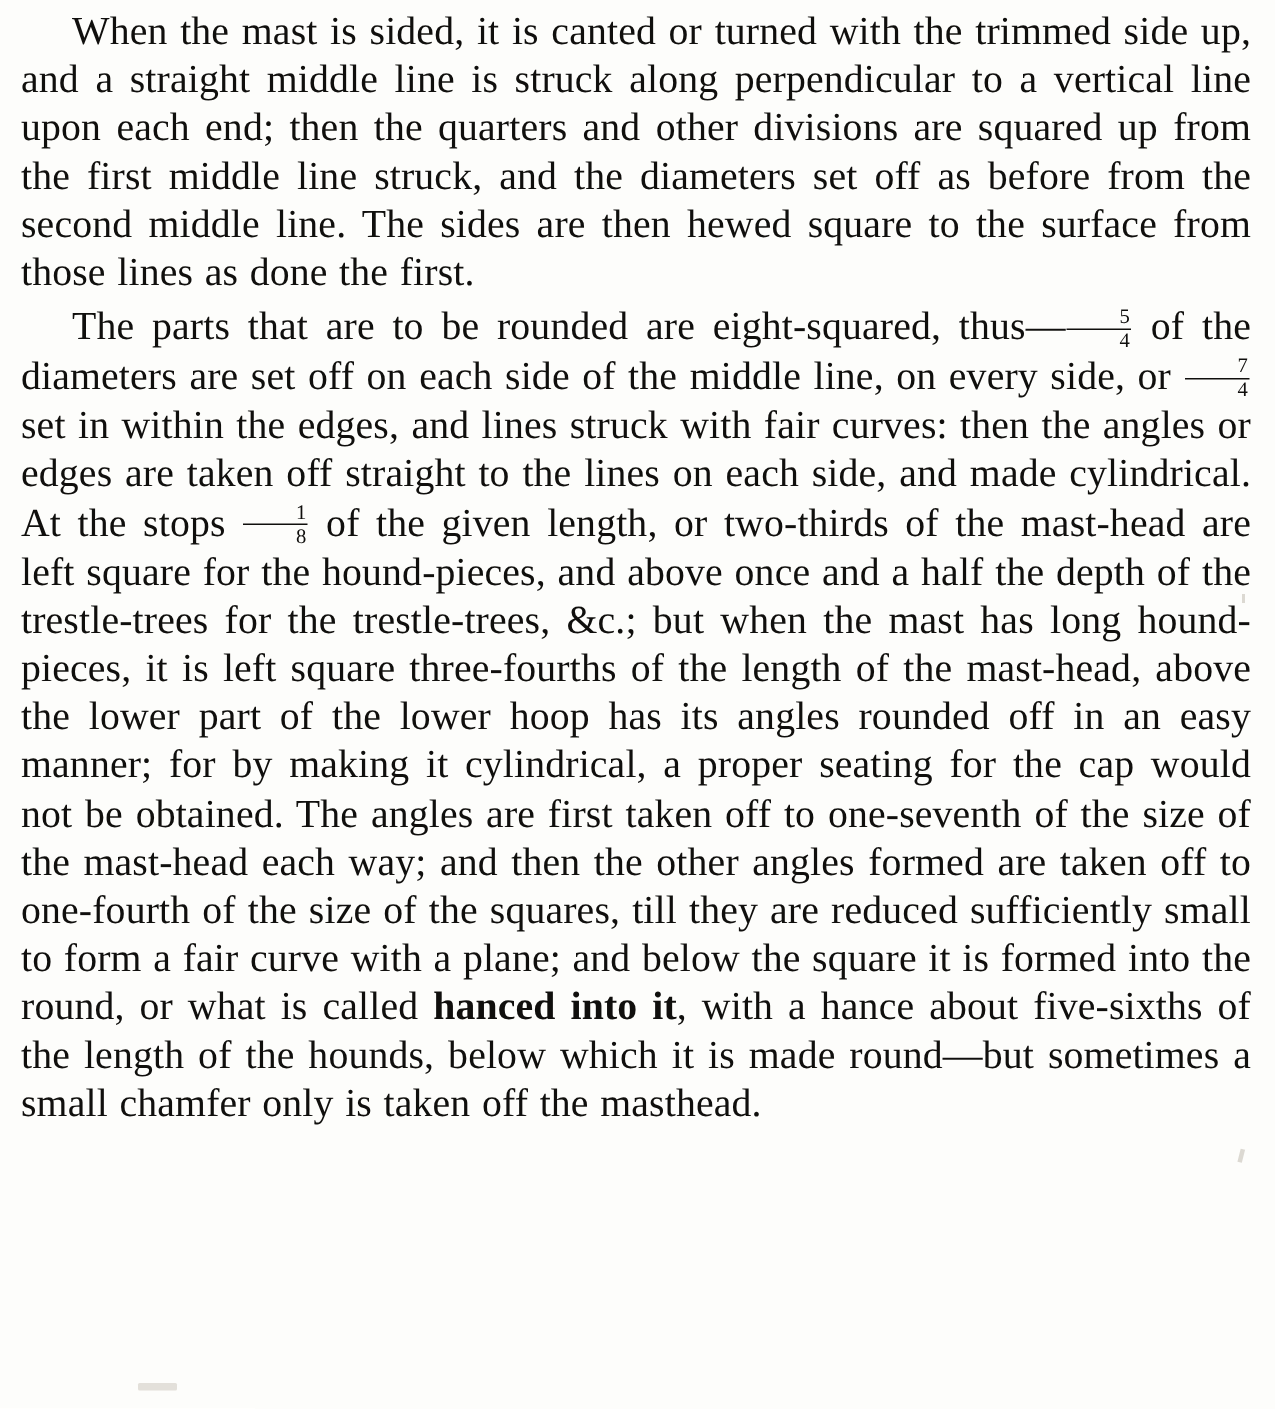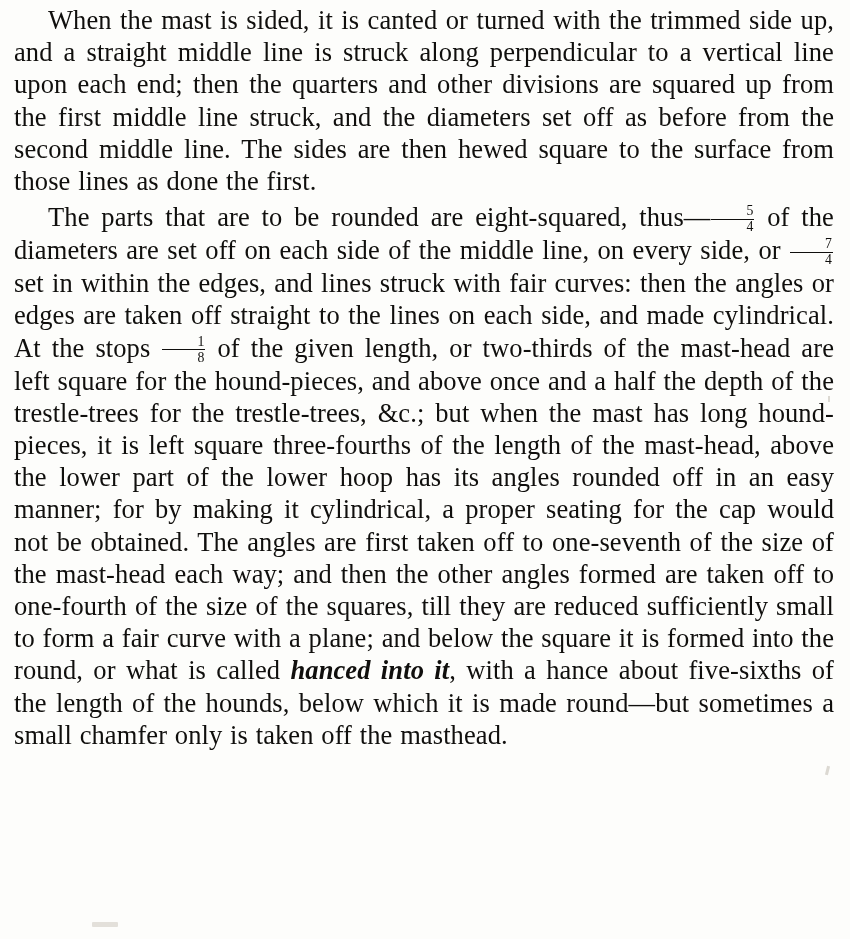--- a/index.html
+++ b/index.html
@@ -61,21 +61,20 @@
     display: block;
     padding: 0 1px;
   }
   .frac .bar {
     display: block;
     height: 1px;
     background: #100f0d;
     margin: 0.5px 0;
   }
   .ital {
-    font-style: italic;
     font-weight: 600;
   }
   
   .artifact {
     position: absolute;
     left: 92px;
     top: 922px;
     width: 26px;
     height: 5px;
     background: #dedbd4;

